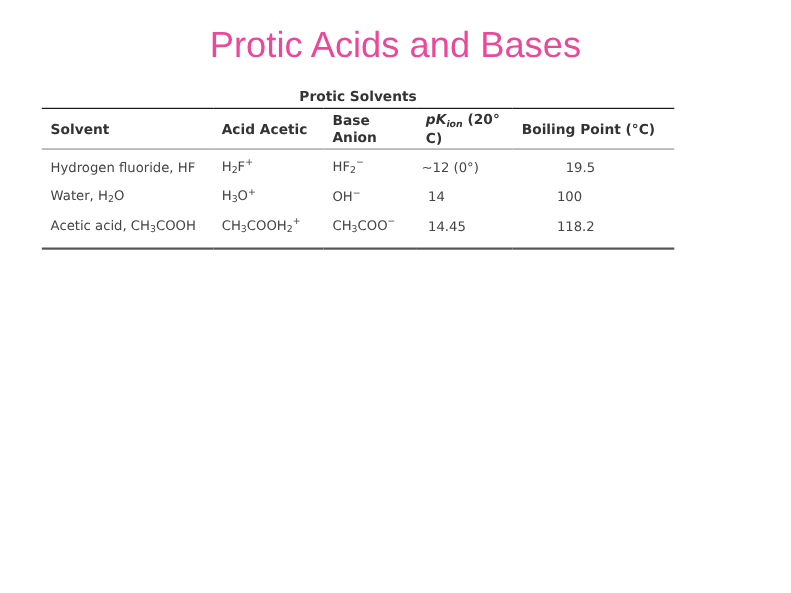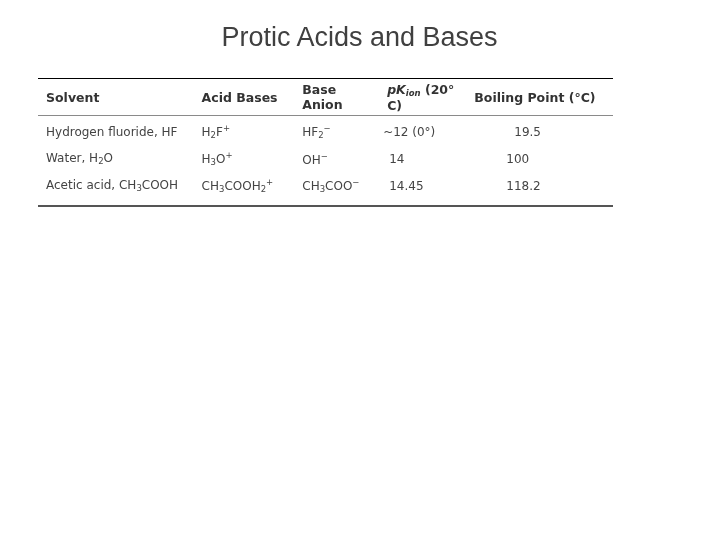--- a/index.html
+++ b/index.html
@@ -1,19 +1,19 @@
 <!DOCTYPE html>
 <html><head>
   <meta charset="utf-8">
   <style>
     html, body { margin: 0; padding: 0; background: #ffffff; }
     body { width: 719px; height: 539px; position: relative; overflow: hidden; }
     .title {
       position: absolute; left: 0; top: 22px; width: 719px; text-align: center;
-      font-family: "Liberation Sans", sans-serif; font-size: 27px; color: #404040;
+      font-family: "Liberation Sans", sans-serif; font-size: 33px; color: #ec4899;
       letter-spacing: 0px;
     }
     .table-wrap {
       position: absolute; left: 38px; top: 78px; width: 575px;
       font-family: "DejaVu Sans", sans-serif; color: #333333;
     }
     .caption {
       text-align: center; font-weight: bold; font-size: 12.5px; color: #333;
       height: 20px; line-height: 20px;
     }
@@ -35,25 +35,26 @@
     sub { vertical-align: -2px; }
     sup { vertical-align: 5px; }
     .ital { font-style: italic; }
   </style>
 </head>
 <body>
 
 <div class="title">Protic Acids and Bases</div>
 
 <div class="table-wrap">
+  <div class="caption">Protic Solvents</div>
   <table>
     <thead>
       <tr>
         <th class="c1">Solvent</th>
-        <th class="c2">Acid Bases</th>
+        <th class="c2">Acid Acetic</th>
         <th class="c3">Base Anion</th>
         <th class="c4"><span class="ital">pK</span><sub class="ital">ion</sub><span> (20° C)</span></th>
         <th class="c5">Boiling Point (°C)</th>
       </tr>
     </thead>
     <tbody id="tbody">
         <tr>
           <td class="c1"><span>Hydrogen fluoride, HF</span></td>
           <td class="c2"><span>H</span><sub>2</sub><span>F</span><sup>+</sup></td>
           <td class="c3"><span>HF</span><sub>2</sub><sup>−</sup></td>

